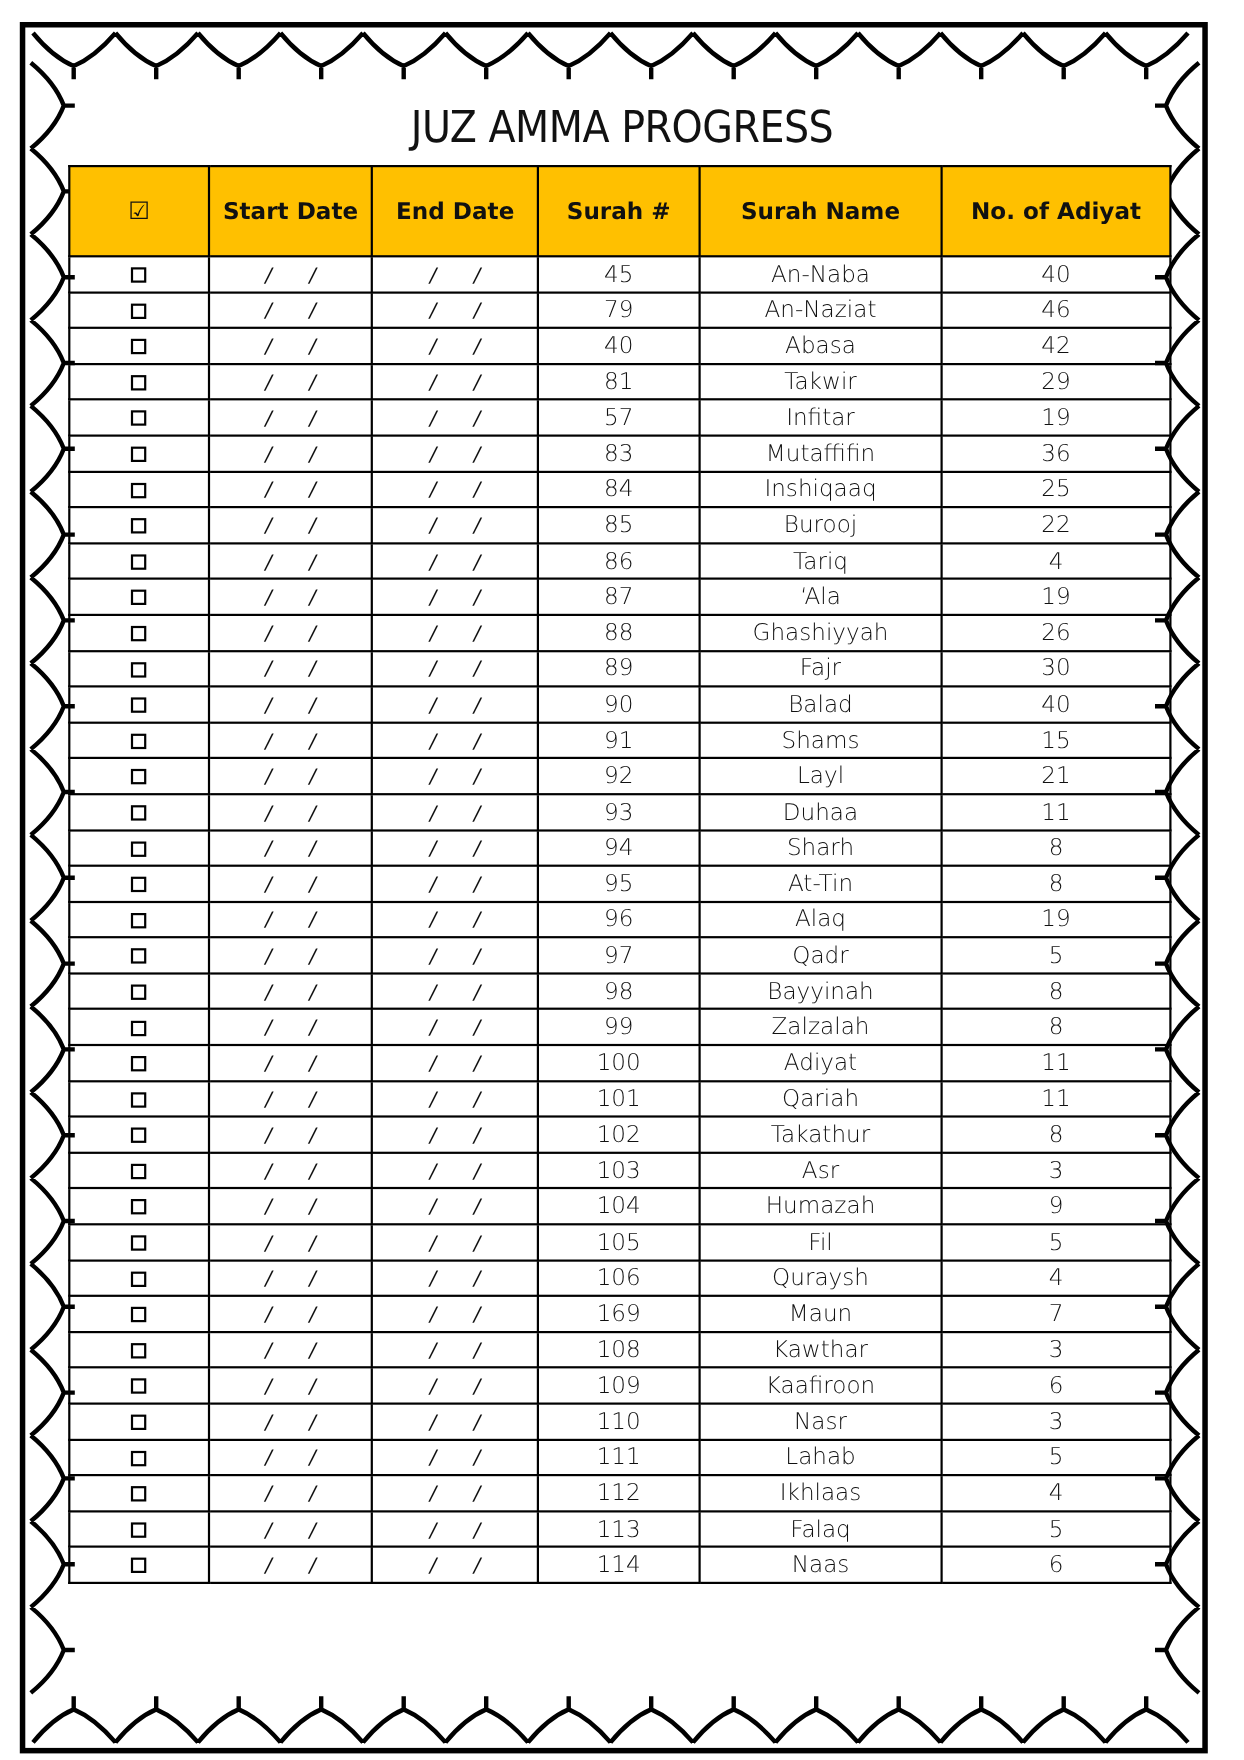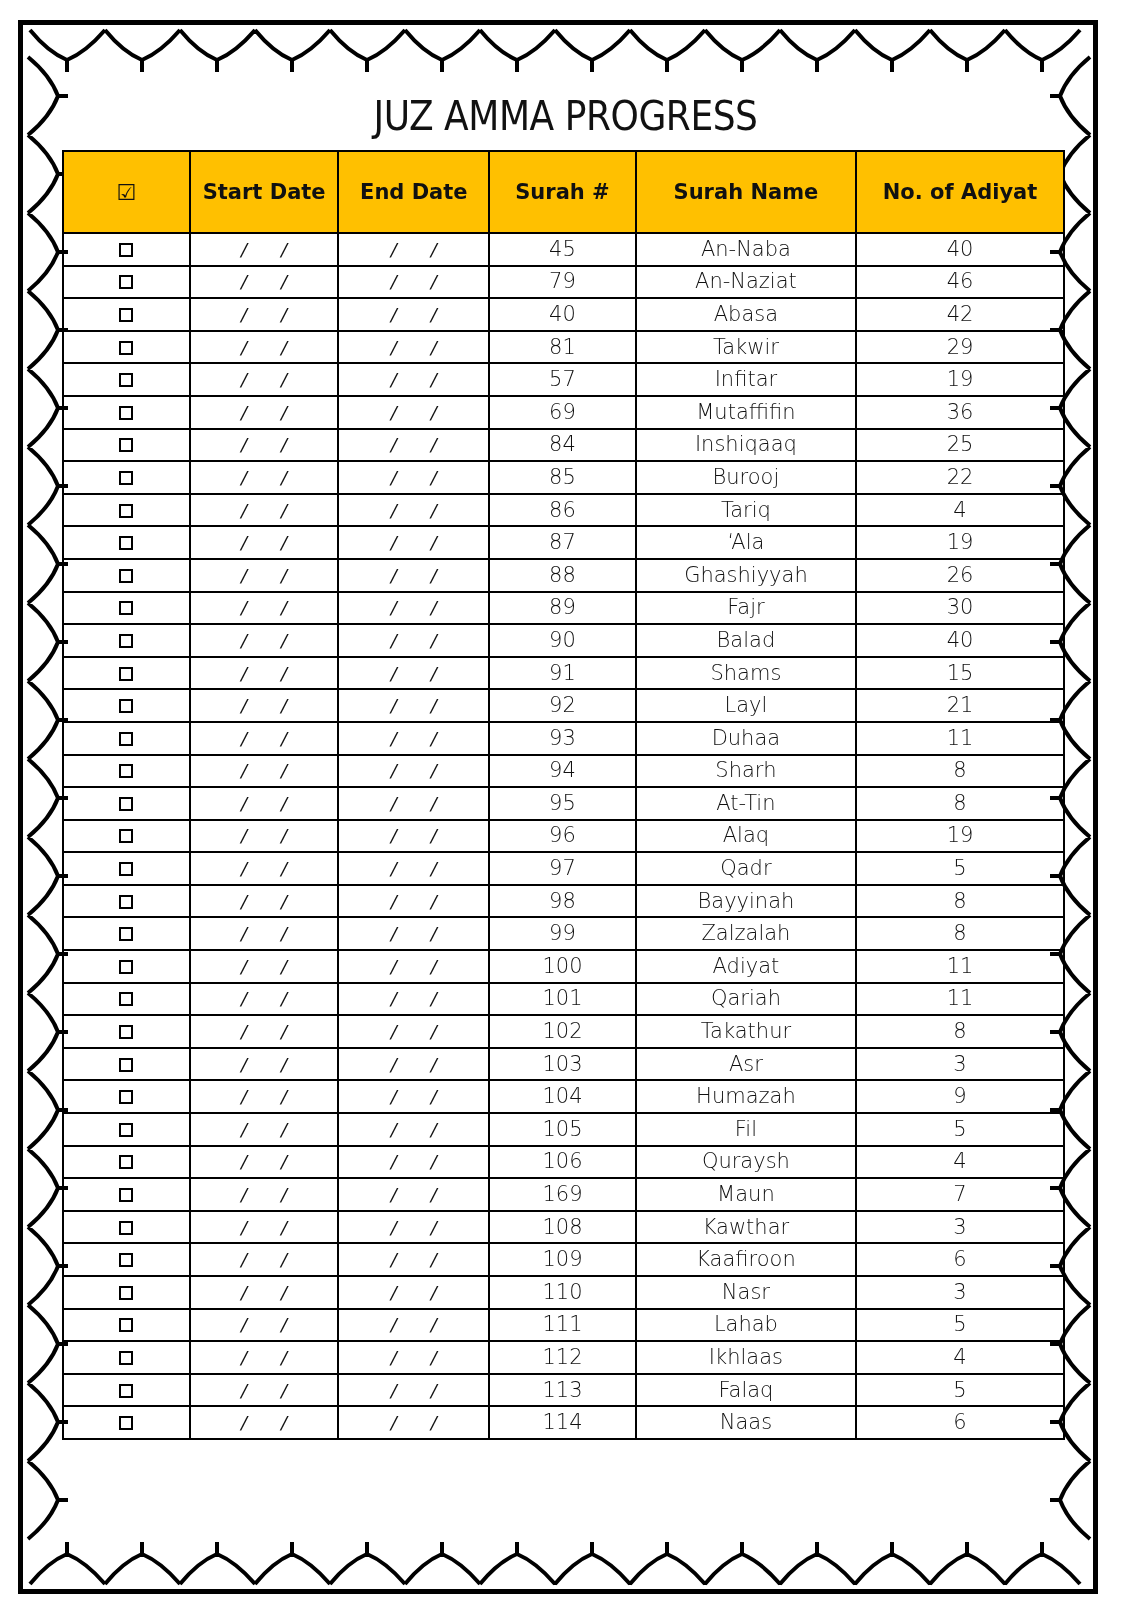--- a/index.html
+++ b/index.html
@@ -93,21 +93,21 @@
         <td><span class="slashes"><span>/</span><span>/</span></span></td>
         <td><span class="slashes"><span>/</span><span>/</span></span></td>
         <td>57</td>
         <td class="name">Infitar</td>
         <td>19</td>
       </tr>
       <tr>
         <td><span class="box"></span></td>
         <td><span class="slashes"><span>/</span><span>/</span></span></td>
         <td><span class="slashes"><span>/</span><span>/</span></span></td>
-        <td>69</td>
+        <td>83</td>
         <td class="name">Mutaffifin</td>
         <td>36</td>
       </tr>
       <tr>
         <td><span class="box"></span></td>
         <td><span class="slashes"><span>/</span><span>/</span></span></td>
         <td><span class="slashes"><span>/</span><span>/</span></span></td>
         <td>84</td>
         <td class="name">Inshiqaaq</td>
         <td>25</td>

